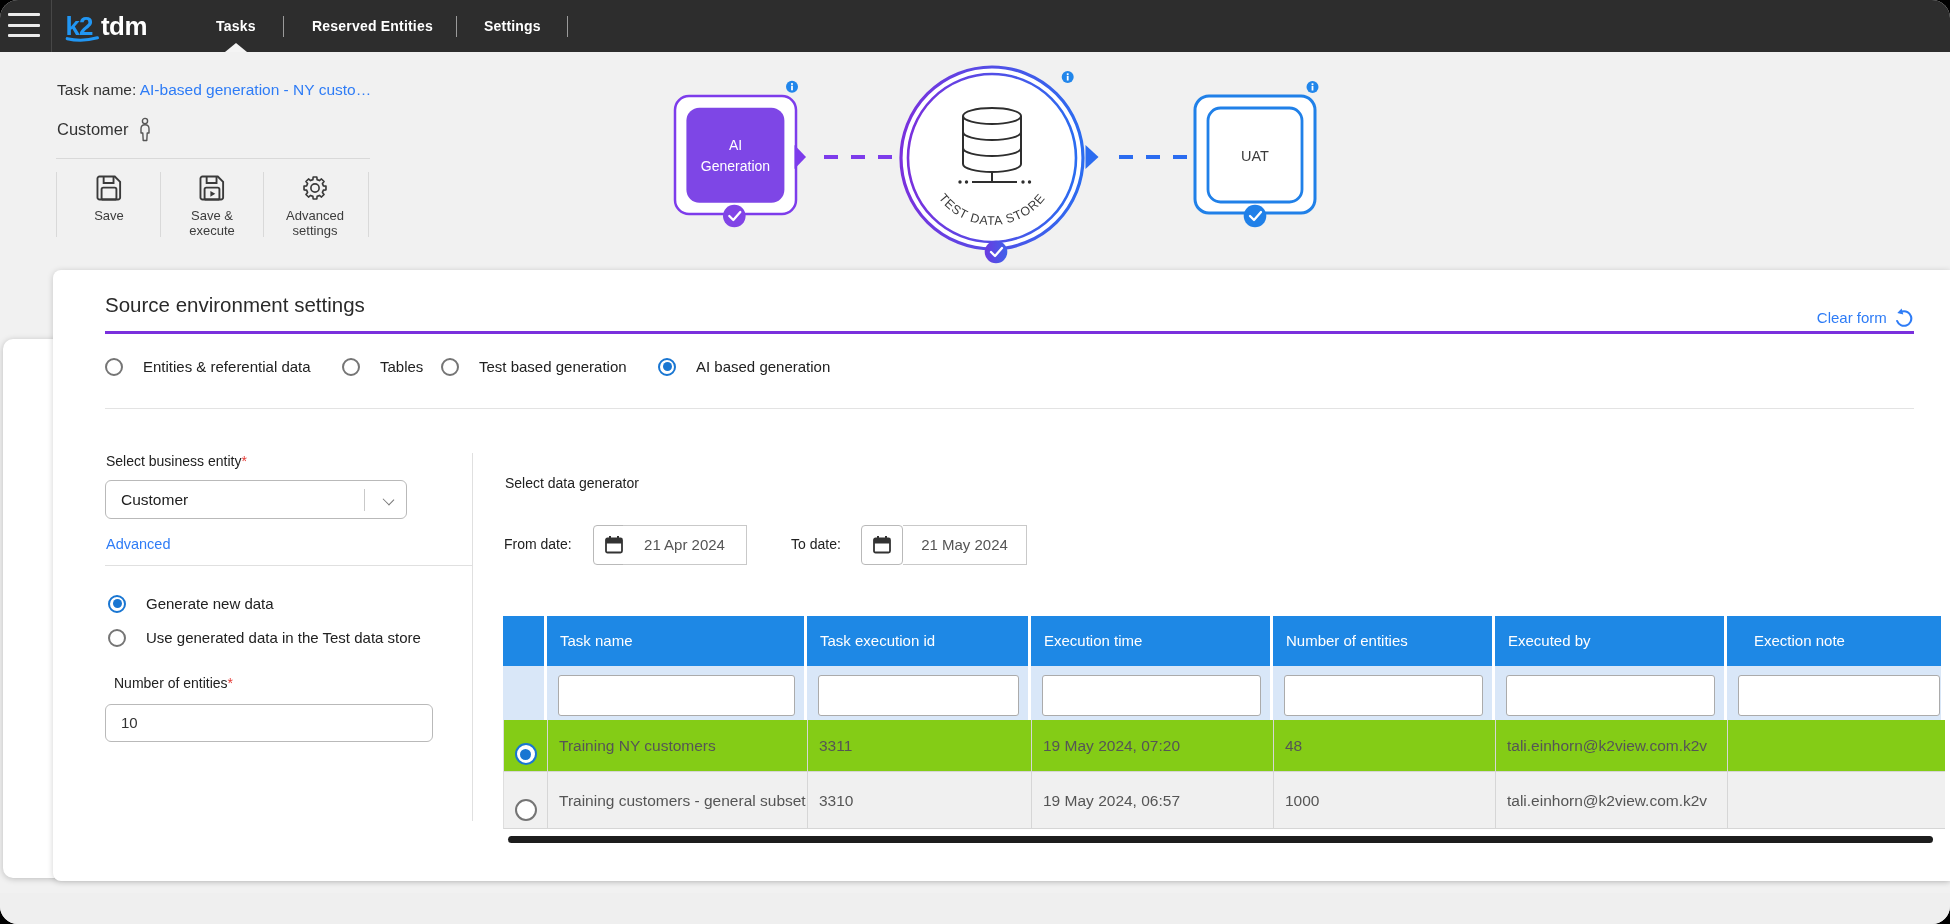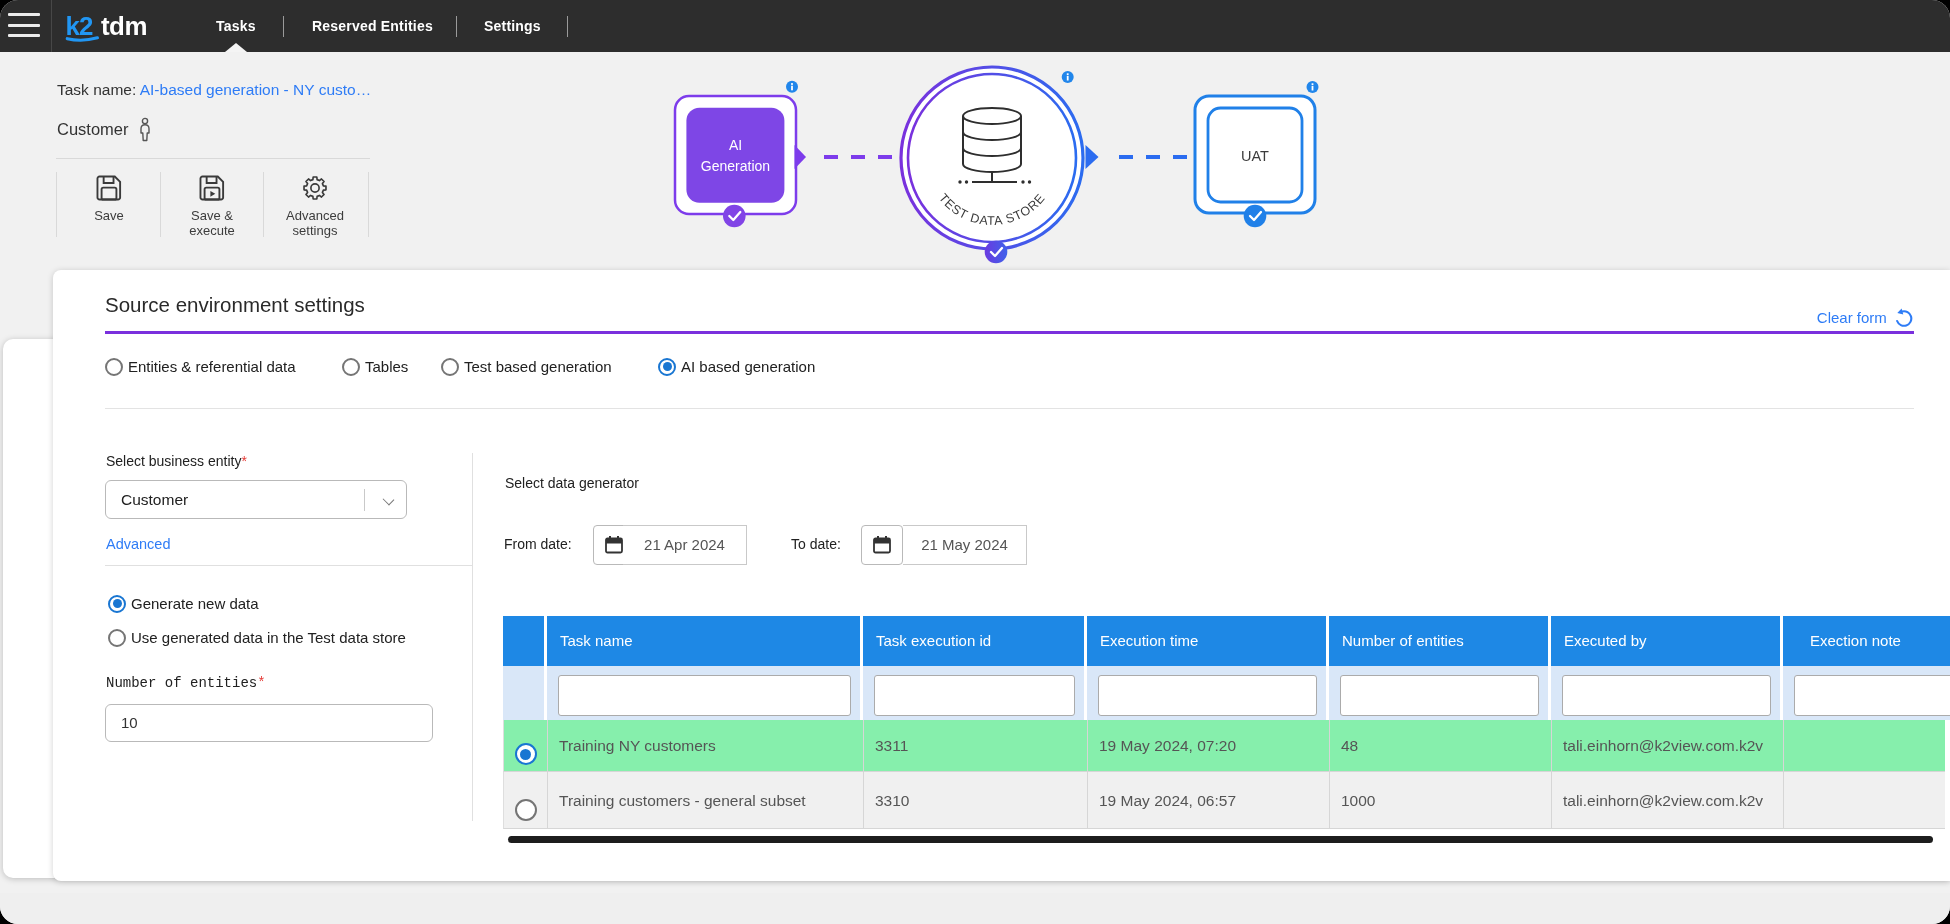--- a/index.html
+++ b/index.html
@@ -30,49 +30,49 @@
 
 #card { position:absolute; left:53px; top:270px; width:1897px; height:611px; background:#fff; border-radius:8px 0 0 8px; box-shadow:0 1px 6px rgba(0,0,0,0.18); }
 #cardhead { position:absolute; left:52px; top:23px; font-size:20.5px; color:#2a2a2a; }
 #clearform { position:absolute; right:36px; top:38px; font-size:15px; color:#2e7cf6; }
 #purpleline { position:absolute; left:52px; top:61px; width:1809px; height:3px; background:#7a30dd; }
 .radio { display:inline-block; vertical-align:middle; width:18px; height:18px; border:2px solid #757575; border-radius:50%; background:#fff; }
 .radio.sel { border-color:#1976d2; position:relative; }
 .radio.sel::after { content:""; position:absolute; left:2.5px; top:2.5px; width:9px; height:9px; background:#1976d2; border-radius:50%; }
 .radio.big { width:22px; height:22px; }
 .radio.sel.big::after { left:3.5px; top:3.5px; width:11px; height:11px; }
-.rlabel { display:inline-block; vertical-align:middle; margin-left:5px; font-size:15px; color:#212121; }
+.rlabel { display:inline-block; vertical-align:middle; margin-left:20px; font-size:15px; color:#212121; }
 #hsep2 { position:absolute; left:52px; top:138px; width:1809px; height:1px; background:#e3e3e3; }
 #vsep { position:absolute; left:419px; top:183px; width:1px; height:368px; background:#e0e0e0; }
 .flabel { font-size:14px; color:#212121; }
 .req { color:#e53935; }
 #dropdown { position:absolute; left:52px; top:210px; width:302px; height:39px; border:1px solid #b9b9b9; border-radius:6px; background:#fff; font-size:15.5px; color:#212121; line-height:37px; padding-left:15px; }
 #dd-sep { position:absolute; right:41px; top:8px; width:1px; height:22px; background:#c9c9c9; }
 #dd-chev { position:absolute; right:13px; top:14px; width:9px; height:9px; border-right:1.8px solid #777; border-bottom:1.8px solid #777; transform:rotate(45deg) scale(1,0.85); }
 #advanced { position:absolute; left:53px; top:266px; font-size:14.5px; color:#2e7cf6; }
 #hsep3 { position:absolute; left:52px; top:295px; width:367px; height:1px; background:#e0e0e0; }
 #numinput { position:absolute; left:52px; top:434px; width:328px; height:38px; border:1px solid #b9b9b9; border-radius:6px; background:#fff; font-size:15px; color:#333; line-height:36px; padding-left:15px; }
 
 .datebtn { position:absolute; width:42px; height:40px; border:1px solid #b9b9b9; border-radius:4px; background:#fff; }
 .dateinput { position:absolute; width:124px; height:40px; border:1px solid #c9c9c9; border-left:none; background:#fff; font-size:15px; color:#555; line-height:38px; text-align:center; }
 
 #tbl { position:absolute; left:450px; top:346px; width:1442px; }
 .hrow { display:flex; height:50px; }
 .hcell { background:#1e88e5; color:#fff; font-size:15px; line-height:50px; padding-left:13px; border-right:3px solid #fff; flex-shrink:0; }
 .frow { display:flex; height:54px; }
 .fcell { position:relative; border-right:3px solid #fff; flex-shrink:0; background:#d9e7f8; background-clip:padding-box; }
 .fcell .inp { position:absolute; left:11px; right:9px; top:9px; height:41px; background:#fff; border:1px solid #ababab; border-radius:3px; }
-.drow { display:flex; height:52px; background:#86efac; border-bottom:1px solid #d6d6d6; border-left:1px solid #dedede; }
+.drow { display:flex; height:52px; background:#84cc16; border-bottom:1px solid #d6d6d6; border-left:1px solid #dedede; }
 .drow.alt { background:#f0f0f0; height:57px; }
 .drow.alt .dcell { line-height:57px; }
 .drow.alt .radio { margin-top:17px !important; }
 .dcell { font-size:15.5px; color:#555; line-height:52px; padding-left:11px; border-right:1px solid #d6d6d6; overflow:hidden; white-space:nowrap; flex-shrink:0; }
 #scrollbar { position:absolute; left:455px; top:566px; width:1425px; height:7px; background:#1d1d1d; border-radius:4px; }
 .c0 { width:44px; padding-left:0; }
-.c1 { width:316px; }
+.c1 { width:260px; }
 .c2 { width:224px; }
 .c3 { width:242px; }
 .c4 { width:222px; }
 .c5 { width:232px; }
 .c6 { width:214px; border-right:none !important;padding-left:27px; }
 .c6 .inp { right:1px !important; }
 </style>
 </head>
 <body>
 <div id="win">
@@ -217,21 +217,21 @@
     </div>
     <div id="advanced">Advanced</div>
     <div id="hsep3"></div>
 
     <div style="position:absolute; left:55px; top:324px;text-align:center;">
       <span class="radio sel"></span><span class="rlabel">Generate new data</span>
     </div>
     <div style="position:absolute; left:55px; top:358px;">
       <span class="radio"></span><span class="rlabel">Use generated data in the Test data store</span>
     </div>
-    <div class="flabel" style="position:absolute; left:53px; top:405px;font-family:Liberation Mono, monospace;">Number of entities<span class="req">*</span></div>
+    <div class="flabel" style="position:absolute; left:61px; top:405px;">Number of entities<span class="req">*</span></div>
     <div id="numinput">10</div>
 
     <div class="flabel" style="position:absolute; left:452px; top:205px;">Select data generator</div>
     <div class="flabel" style="position:absolute; left:451px; top:266px;">From date:</div>
     <div class="datebtn" style="left:540px; top:255px;">
       <svg width="18" height="18" viewBox="0 0 18 18" style="margin:10px 0 0 11px">
         <rect x="1" y="2.5" width="16" height="14" rx="1.5" fill="none" stroke="#333" stroke-width="1.8"></rect>
         <rect x="1" y="2.5" width="16" height="5" fill="#333"></rect>
         <rect x="4" y="0" width="2" height="3.5" fill="#333"></rect>
         <rect x="12" y="0" width="2" height="3.5" fill="#333"></rect>

